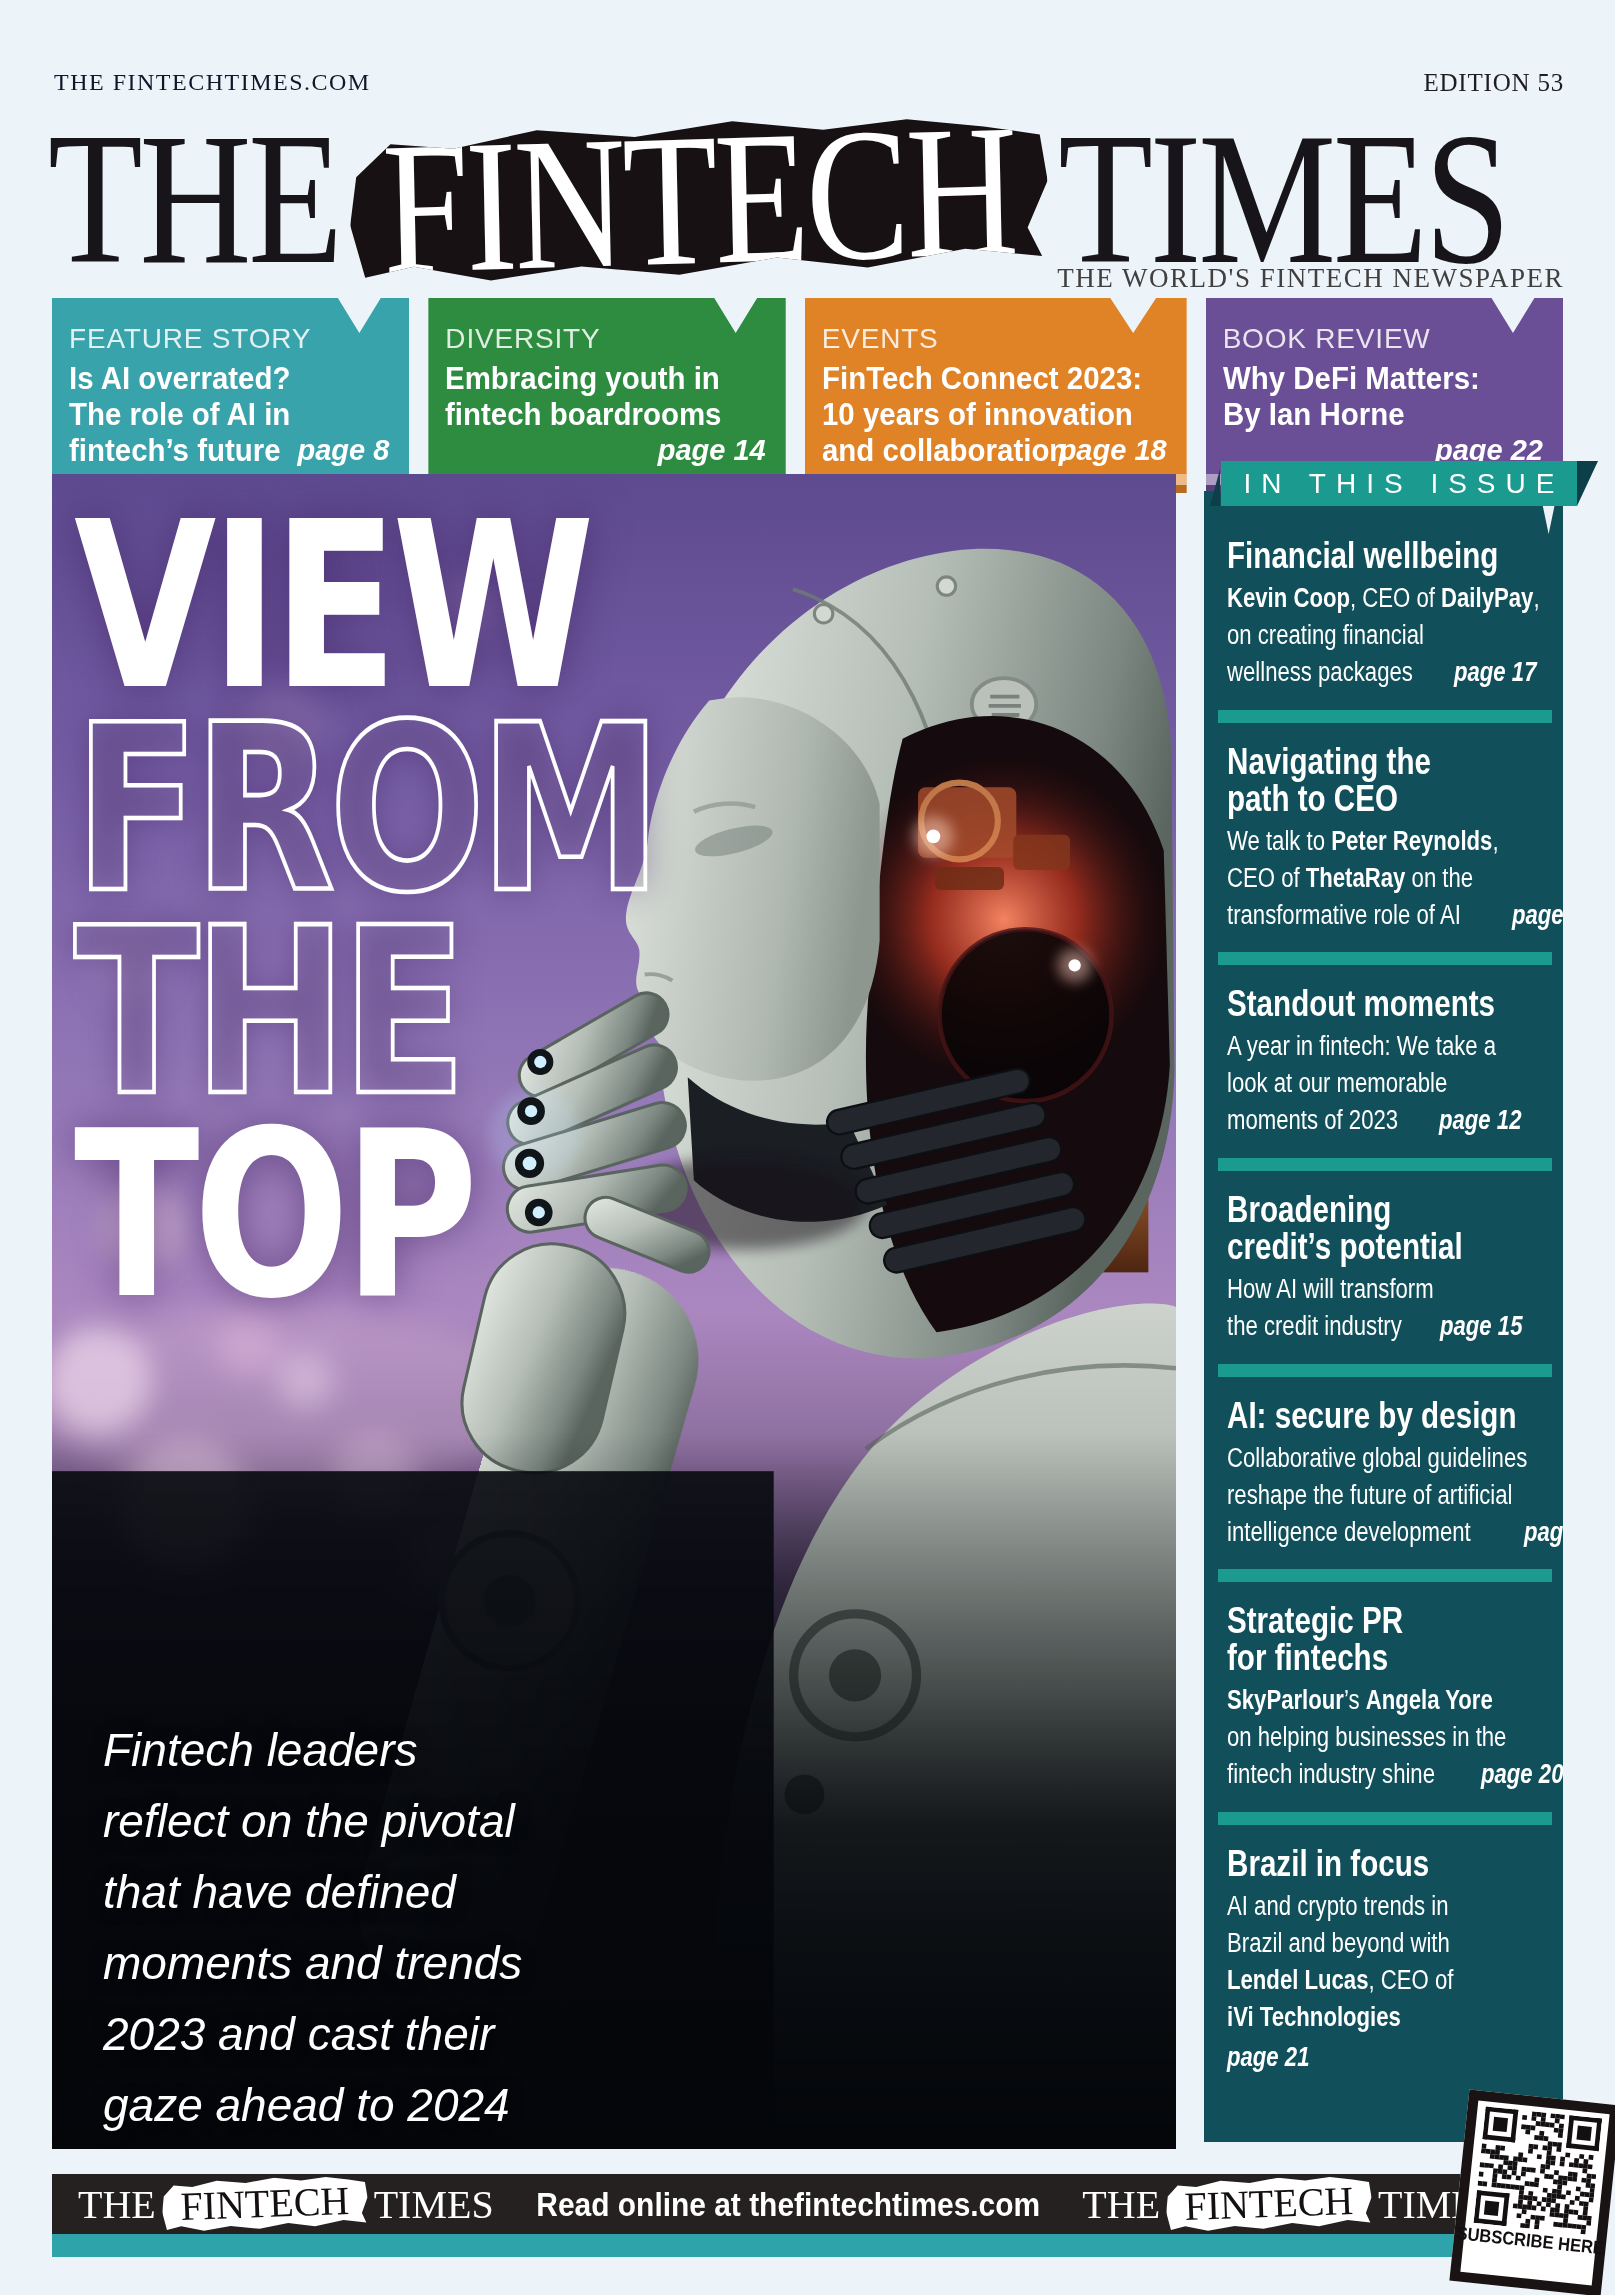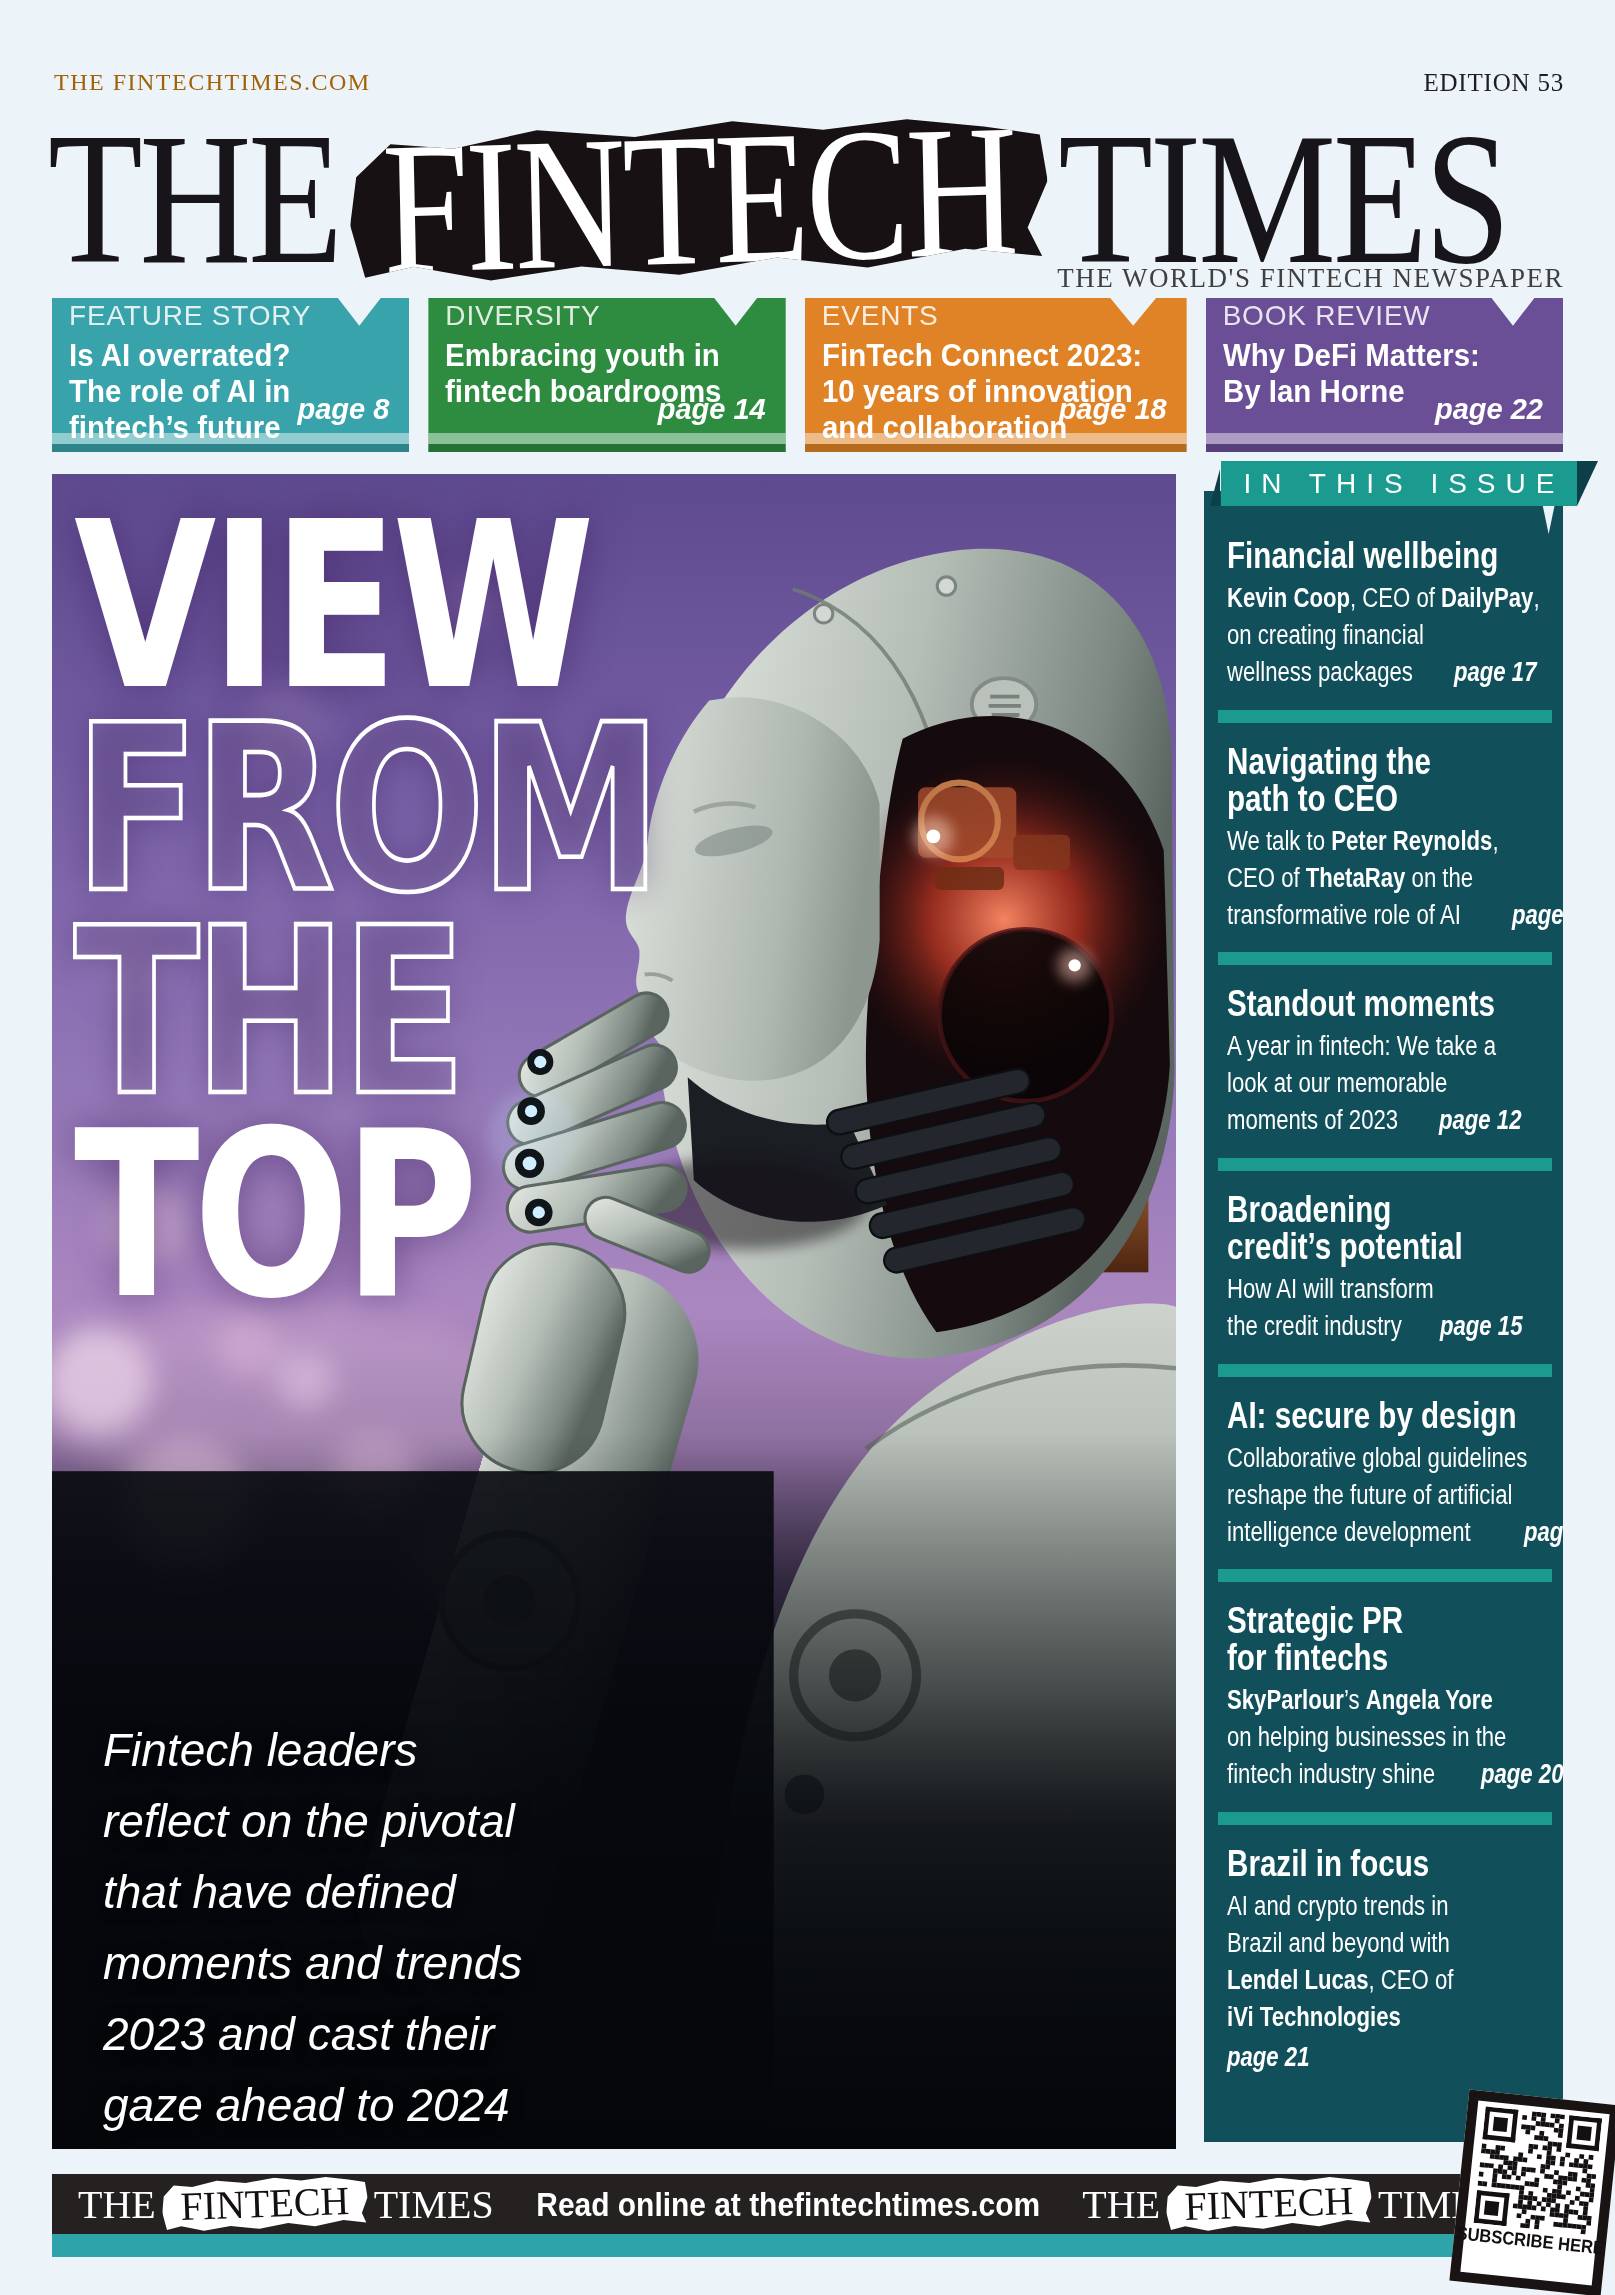--- a/index.html
+++ b/index.html
@@ -6,35 +6,35 @@
   html,body { width:1615px; height:2295px; }
   body {
     position:relative;
     background:#edf4f9;
     font-family:"Liberation Sans", sans-serif;
     overflow:hidden;
     color:#1c1a1e;
   }
 
   
-  #site-url { position:absolute; left:54px; top:69px; font-family:"Liberation Serif",serif; font-size:24px; letter-spacing:1.5px; color:#a16207; }
+  #site-url { position:absolute; left:54px; top:69px; font-family:"Liberation Serif",serif; font-size:24px; letter-spacing:1.5px; color:#0f172a; }
   #edition  { position:absolute; right:51px; top:69px; font-family:"Liberation Serif",serif; font-size:25px; letter-spacing:0.8px; color:#201d21; }
   #logo-row { position:absolute; left:48px; top:104px; display:flex; align-items:center; gap:12.3px;
               transform:scaleX(.82); transform-origin:left center; white-space:nowrap; }
   .logo-word { font-family:"Liberation Serif",serif; font-size:189px; line-height:1; letter-spacing:-3.8px; color:#17141a; }
   #brush-big { position:relative; background:#171113; padding:0 40px; height:160px; display:flex; align-items:center;
                transform:rotate(-1.4deg);
                clip-path:polygon(1% 30%,6% 10%,15% 14%,27% 4%,41% 10%,55% 2%,68% 9%,80% 4%,91% 10%,99% 16%,100% 45%,97% 74%,99% 92%,88% 86%,74% 96%,61% 88%,47% 97%,33% 90%,20% 97%,9% 87%,2% 93%,0% 60%); }
   #brush-big .logo-word { color:#ffffff; }
   #world-tagline { position:absolute; right:51px; top:263px; font-family:"Liberation Serif",serif; font-size:27px; letter-spacing:1.5px; color:#404040; }
 
   
   #cat-row { position:absolute; left:52px; top:298px; width:1511px; height:154px;
              display:grid; grid-template-columns:repeat(4,1fr); gap:19px; }
-  .cat-box { position:relative; color:#fff; padding:2px 17px;
+  .cat-box { position:relative; color:#fff; padding:25px 17px;
              clip-path:polygon(0 0,80% 0,86% 18%,92% 0,100% 0,100% 100%,0 100%); }
   .cat-label { font-size:28px; letter-spacing:0.8px; color:rgba(255,255,255,.85); margin-bottom:4.6px; font-weight:400; }
   .cat-line  { display:block; font-weight:700; font-size:32px; line-height:1.13; transform:scaleX(.92); transform-origin:left; white-space:nowrap; }
   .cat-page  { position:absolute; right:20px; bottom:26px; font-style:italic; font-weight:700; font-size:29px; }
   .cat-stripe1 { position:absolute; left:0; right:0; bottom:7.7px; height:11.5px; background:rgba(255,255,255,.45); }
   .cat-stripe2 { position:absolute; left:0; right:0; bottom:0;  height:7.7px; background:rgba(0,0,0,.18); }
 
   
   #cover { position:absolute; left:52px; top:474px; width:1124px; height:1675px; overflow:hidden; background:#6b5596; }
   #cover svg { position:absolute; left:0; top:0; }

